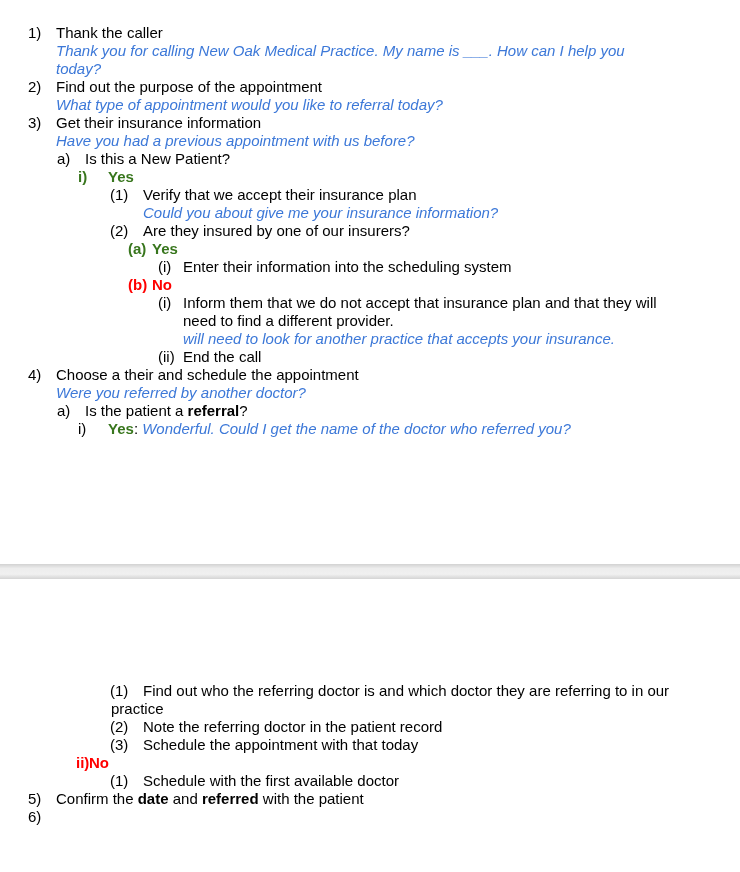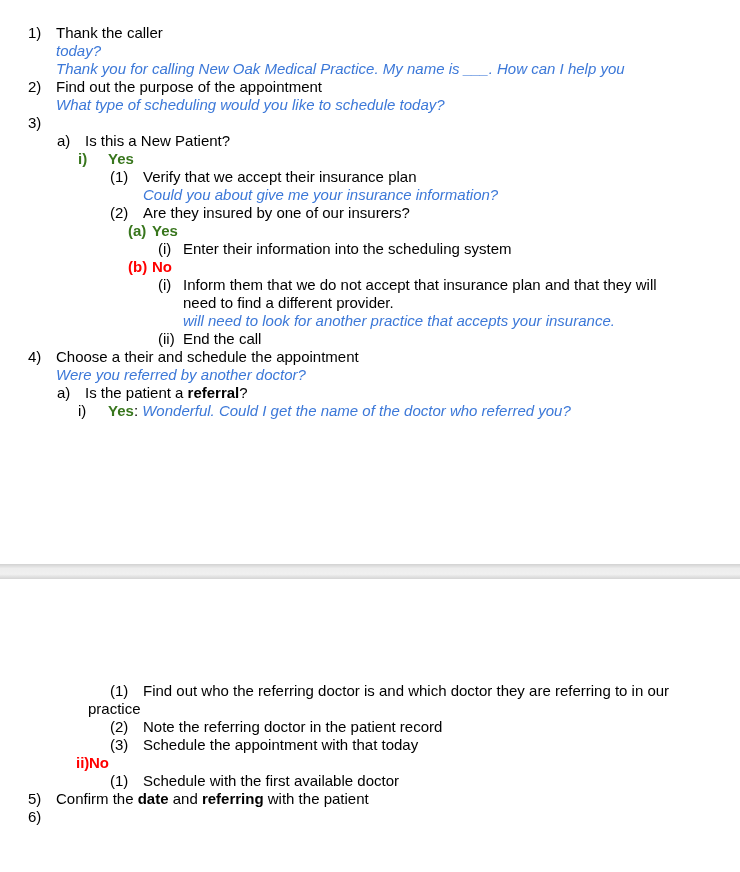--- a/index.html
+++ b/index.html
@@ -23,39 +23,40 @@
     position:relative;height:18px;line-height:18px;
     font-size:15px;color:#000;white-space:nowrap;
   }
   .m{position:absolute;top:0;}
   
   .l1{padding-left:56px}  .l1>.m{left:28px}
   .l2{padding-left:85px}  .l2>.m{left:57px}
   .l3{padding-left:108px} .l3>.m{left:78px}
   .l3b{padding-left:89px} .l3b>.m{left:76px}
   .l4{padding-left:143px} .l4>.m{left:110px}
-  .l4w{padding-left:88px}
+  .l4w{padding-left:111px}
   .l5{padding-left:152px} .l5>.m{left:128px}
   .l6{padding-left:183px} .l6>.m{left:158px}
   
   .it{font-style:italic;color:var(--blue);}
   .g{color:var(--green);font-weight:700;}
   .r{color:var(--red);font-weight:700;}
   .b{font-weight:700;margin-top:40px;}
 </style>
 </head>
 <body>
 
 <div class="page" id="page1">
   <div class="line l1"><span class="m">1)</span><span>Thank the caller</span></div>
+  <div class="line l1"><span class="it">Thank you for calling New Oak Medical Practice. My name is ___. How can I help you</span></div>
   <div class="line l1"><span class="it">today?</span></div>
-  <div class="line l1"><span class="it">Thank you for calling New Oak Medical Practice. My name is ___. How can I help you</span></div>
   <div class="line l1"><span class="m">2)</span><span>Find out the purpose of the appointment</span></div>
-  <div class="line l1"><span class="it">What type of scheduling would you like to schedule today?</span></div>
-  <div class="line l1"><span class="m">3)</span></div>
+  <div class="line l1"><span class="it">What type of appointment would you like to referral today?</span></div>
+  <div class="line l1"><span class="m">3)</span><span>Get their insurance information</span></div>
+  <div class="line l1"><span class="it">Have you had a previous appointment with us before?</span></div>
   <div class="line l2"><span class="m">a)</span><span>Is this a New Patient?</span></div>
   <div class="line l3"><span class="m g">i)</span><span class="g">Yes</span></div>
   <div class="line l4"><span class="m">(1)</span><span>Verify that we accept their insurance plan</span></div>
   <div class="line l4"><span class="it">Could you about give me your insurance information?</span></div>
   <div class="line l4"><span class="m">(2)</span><span>Are they insured by one of our insurers?</span></div>
   <div class="line l5"><span class="m g">(a)</span><span class="g">Yes</span></div>
   <div class="line l6"><span class="m">(i)</span><span>Enter their information into the scheduling system</span></div>
   <div class="line l5"><span class="m r">(b)</span><span class="r">No</span></div>
   <div class="line l6"><span class="m">(i)</span><span>Inform them that we do not accept that insurance plan and that they will</span></div>
   <div class="line l6"><span>need to find a different provider.</span></div>
@@ -69,15 +70,15 @@
 
 <div class="page-gap"></div>
 
 <div class="page" id="page2">
   <div class="line l4"><span class="m">(1)</span><span>Find out who the referring doctor is and which doctor they are referring to in our</span></div>
   <div class="line l4w"><span>practice</span></div>
   <div class="line l4"><span class="m">(2)</span><span>Note the referring doctor in the patient record</span></div>
   <div class="line l4"><span class="m">(3)</span><span>Schedule the appointment with that today</span></div>
   <div class="line l3b"><span class="m r">ii)</span><span class="r">No</span></div>
   <div class="line l4"><span class="m">(1)</span><span>Schedule with the first available doctor</span></div>
-  <div class="line l1"><span class="m">5)</span><span>Confirm the </span><span class="b">date</span><span> and </span><span class="b">referring</span><span> with the patient</span></div>
+  <div class="line l1"><span class="m">5)</span><span>Confirm the </span><span class="b">date</span><span> and </span><span class="b">referred</span><span> with the patient</span></div>
   <div class="line l1"><span class="m">6)</span></div>
 </div>
 
 </body></html>

